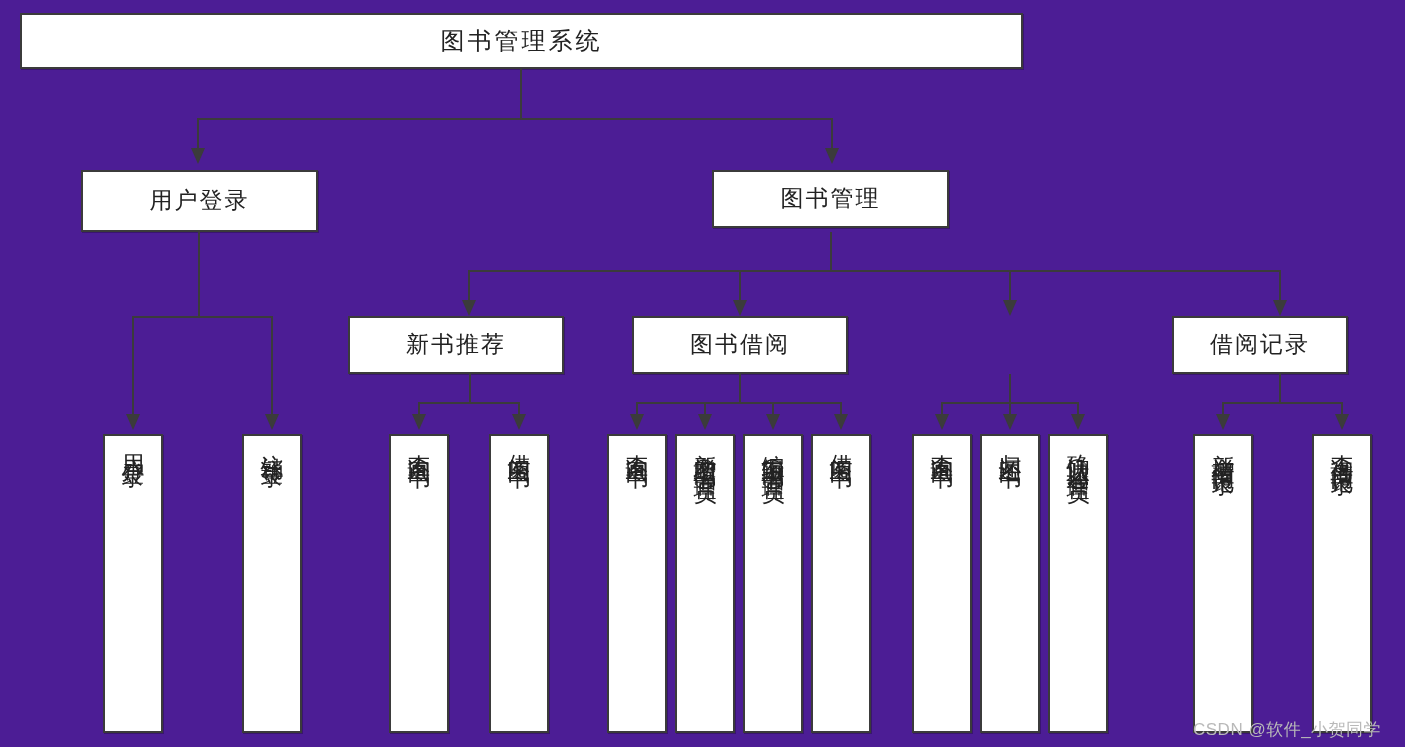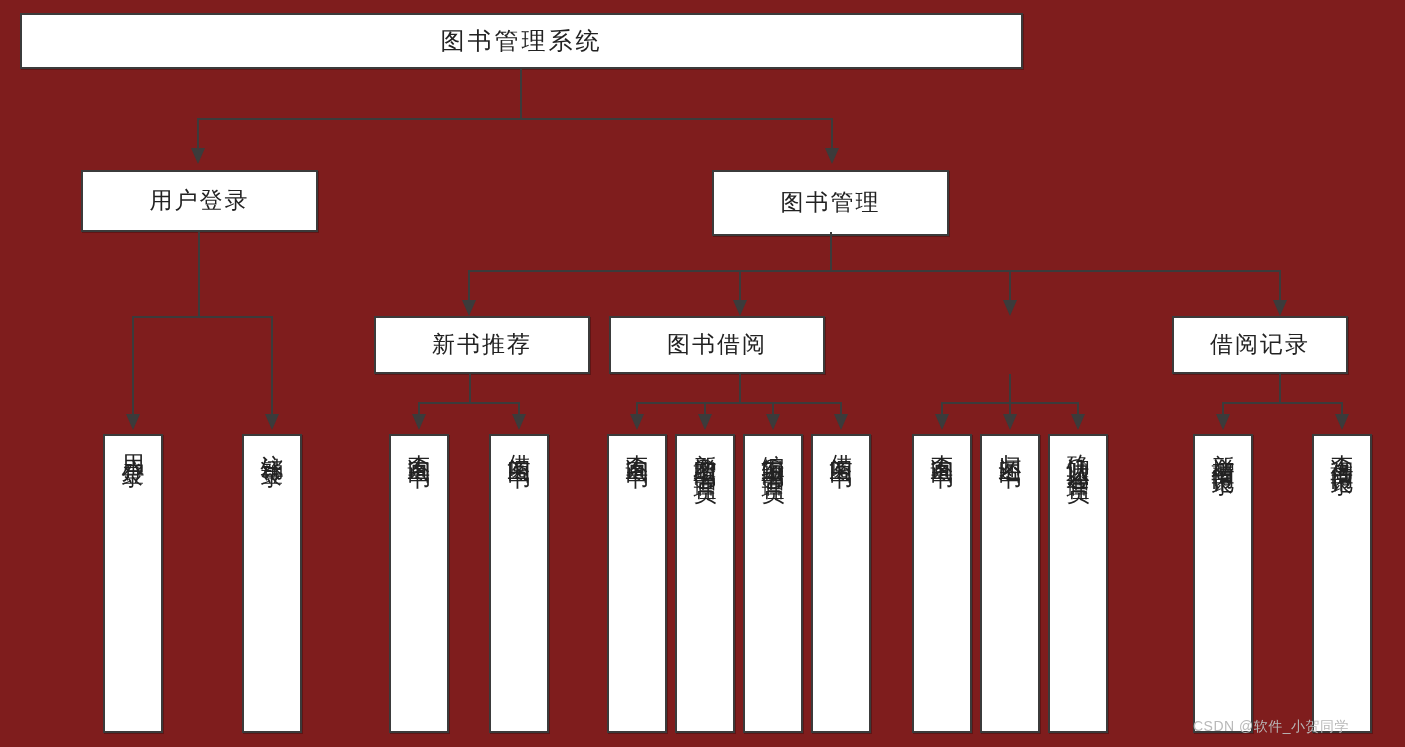--- a/index.html
+++ b/index.html
@@ -5,21 +5,21 @@
   * { box-sizing: border-box; }
   html, body {
     margin: 0; padding: 0;
     background: #ffffff;
     font-family: "Liberation Sans", "DejaVu Sans", sans-serif;
   }
   #canvas {
     position: relative;
     width: 1405px;
     height: 747px;
-    background: #7f1d1d;
+    background: #4c1d95;
     overflow: hidden;
   }
   
   .node {
     position: absolute;
     border: 2px solid #3b3b3b;
     background: #ffffff;
     color: #222222;
     display: flex;
     align-items: center;
@@ -60,21 +60,21 @@
   .ln.h { height: 2px; }
   .arrow {
     position: absolute;
     width: 0; height: 0;
     border-left: 7px solid transparent;
     border-right: 7px solid transparent;
     border-top: 16px solid #3b3b3b;
   }
   .watermark {
     position: absolute;
-    font-size: 14px;
+    font-size: 17px;
     color: #b9b9b9;
     letter-spacing: 0.5px;
     white-space: nowrap;
     user-select: none;
   }
 </style>
 </head>
 <body>
 
 <div id="canvas">
@@ -89,21 +89,21 @@
 
   <div class="ln v" style="left:197px; top:118px; width:2px; height:32px;"></div>
   <div class="arrow" style="left:191px; top:148px;"></div>
   <div class="ln v" style="left:831px; top:118px; width:2px; height:32px;"></div>
   <div class="arrow" style="left:825px; top:148px;"></div>
 
   <div class="node h" style="left:81px; top:170px; width:237px; height:62px;">
     <span class="label">用户登录</span>
   </div>
 
-  <div class="node h" style="left:712px; top:170px; width:237px; height:66px;">
+  <div class="node h" style="left:712px; top:170px; width:237px; height:58px;">
     <span class="label">图书管理</span>
   </div>
 
   <div class="ln v" style="left:198px; top:232px; width:2px; height:84px;"></div>
   <div class="ln h" style="left:132px; top:316px; width:140px; height:2px;"></div>
   <div class="ln v" style="left:132px; top:316px; width:2px; height:100px;"></div>
   <div class="arrow" style="left:126px; top:414px;"></div>
   <div class="ln v" style="left:271px; top:316px; width:2px; height:100px;"></div>
   <div class="arrow" style="left:265px; top:414px;"></div>
 
@@ -115,24 +115,24 @@
 
   <div class="ln v" style="left:739px; top:270px; width:2px; height:32px;"></div>
   <div class="arrow" style="left:733px; top:300px;"></div>
 
   <div class="ln v" style="left:1009px; top:270px; width:2px; height:32px;"></div>
   <div class="arrow" style="left:1003px; top:300px;"></div>
 
   <div class="ln v" style="left:1279px; top:270px; width:2px; height:32px;"></div>
   <div class="arrow" style="left:1273px; top:300px;"></div>
 
-  <div class="node h" style="left:374px; top:316px; width:216px; height:58px;">
+  <div class="node h" style="left:348px; top:316px; width:216px; height:58px;">
     <span class="label">新书推荐</span>
   </div>
-  <div class="node h" style="left:609px; top:316px; width:216px; height:58px;">
+  <div class="node h" style="left:632px; top:316px; width:216px; height:58px;">
     <span class="label">图书借阅</span>
   </div>
   <div class="node h" style="left:1172px; top:316px; width:176px; height:58px;">
     <span class="label">借阅记录</span>
   </div>
 
   <div class="ln v" style="left:469px; top:374px; width:2px; height:28px;"></div>
   <div class="ln h" style="left:418px; top:402px; width:102px; height:2px;"></div>
   <div class="ln v" style="left:418px; top:402px; width:2px; height:14px;"></div>
   <div class="arrow" style="left:412px; top:414px;"></div>

